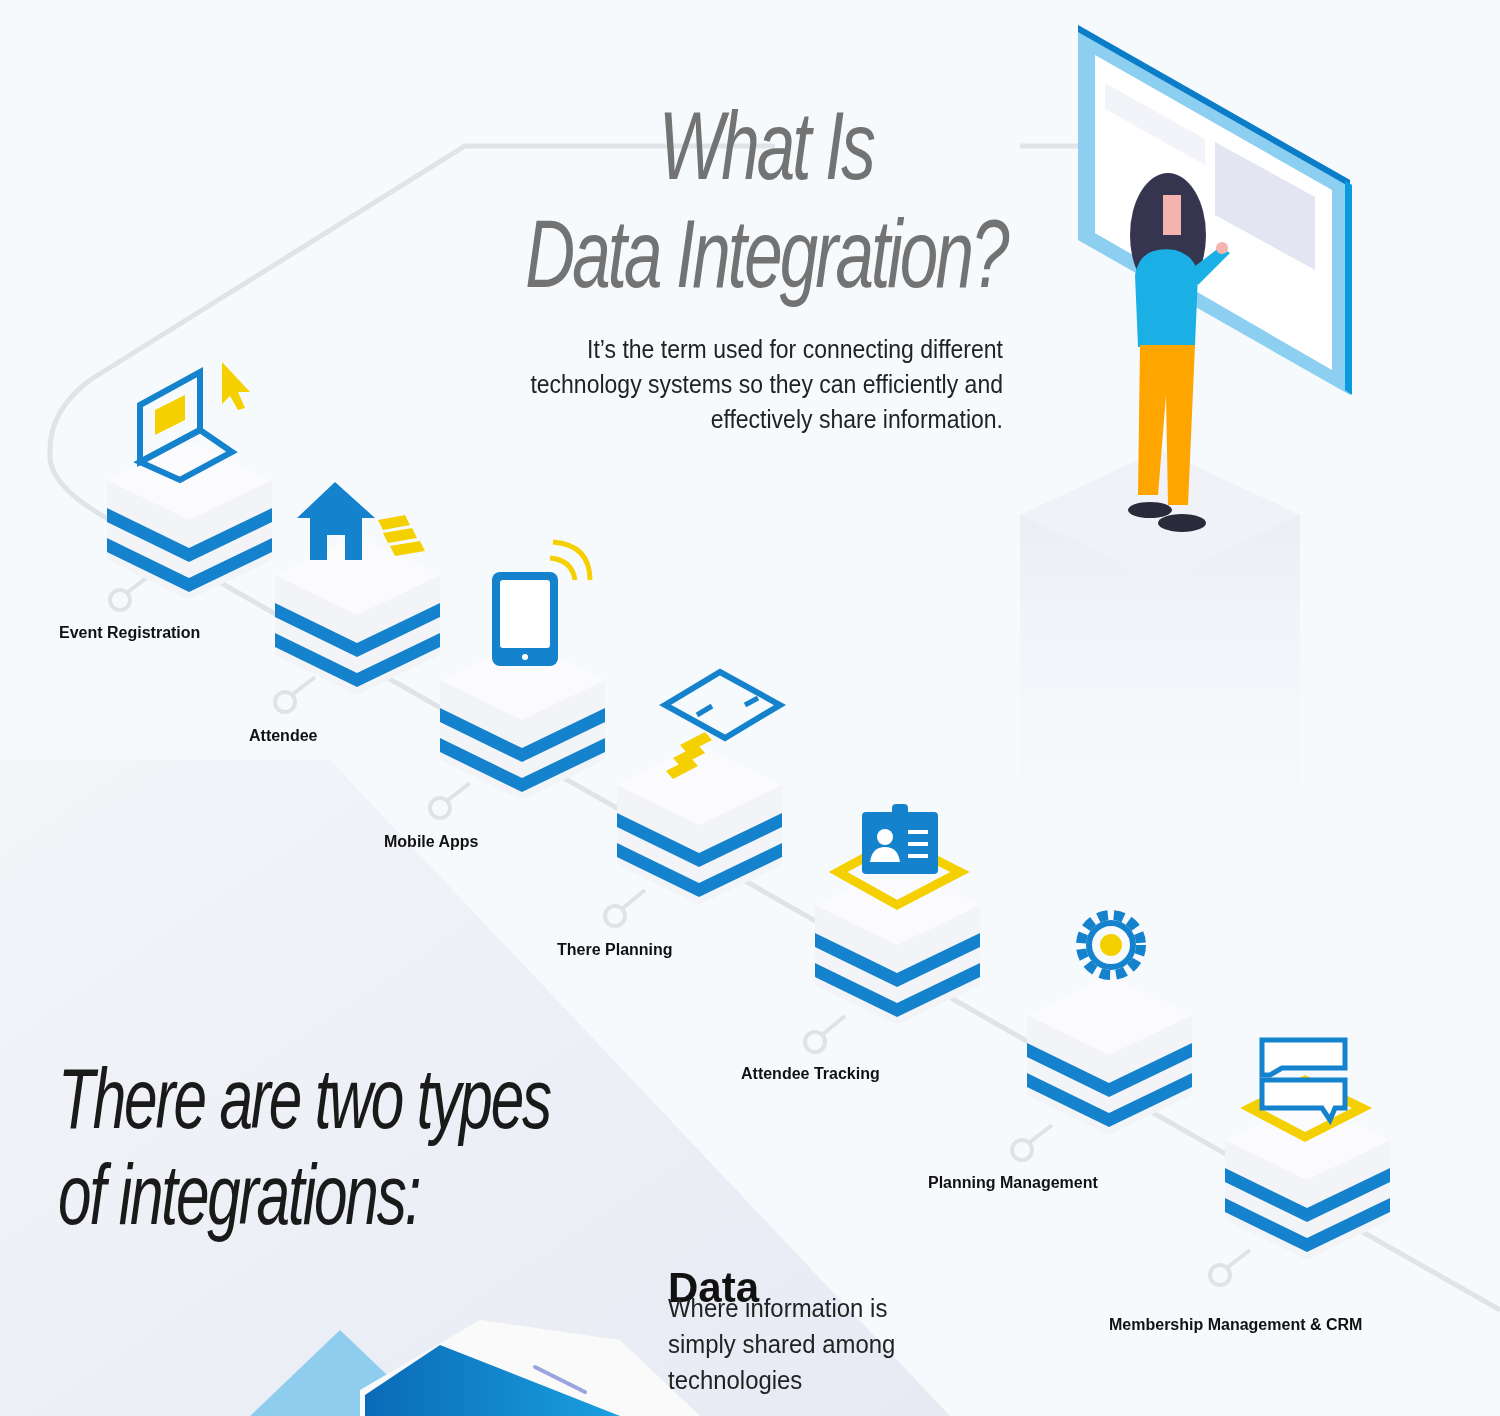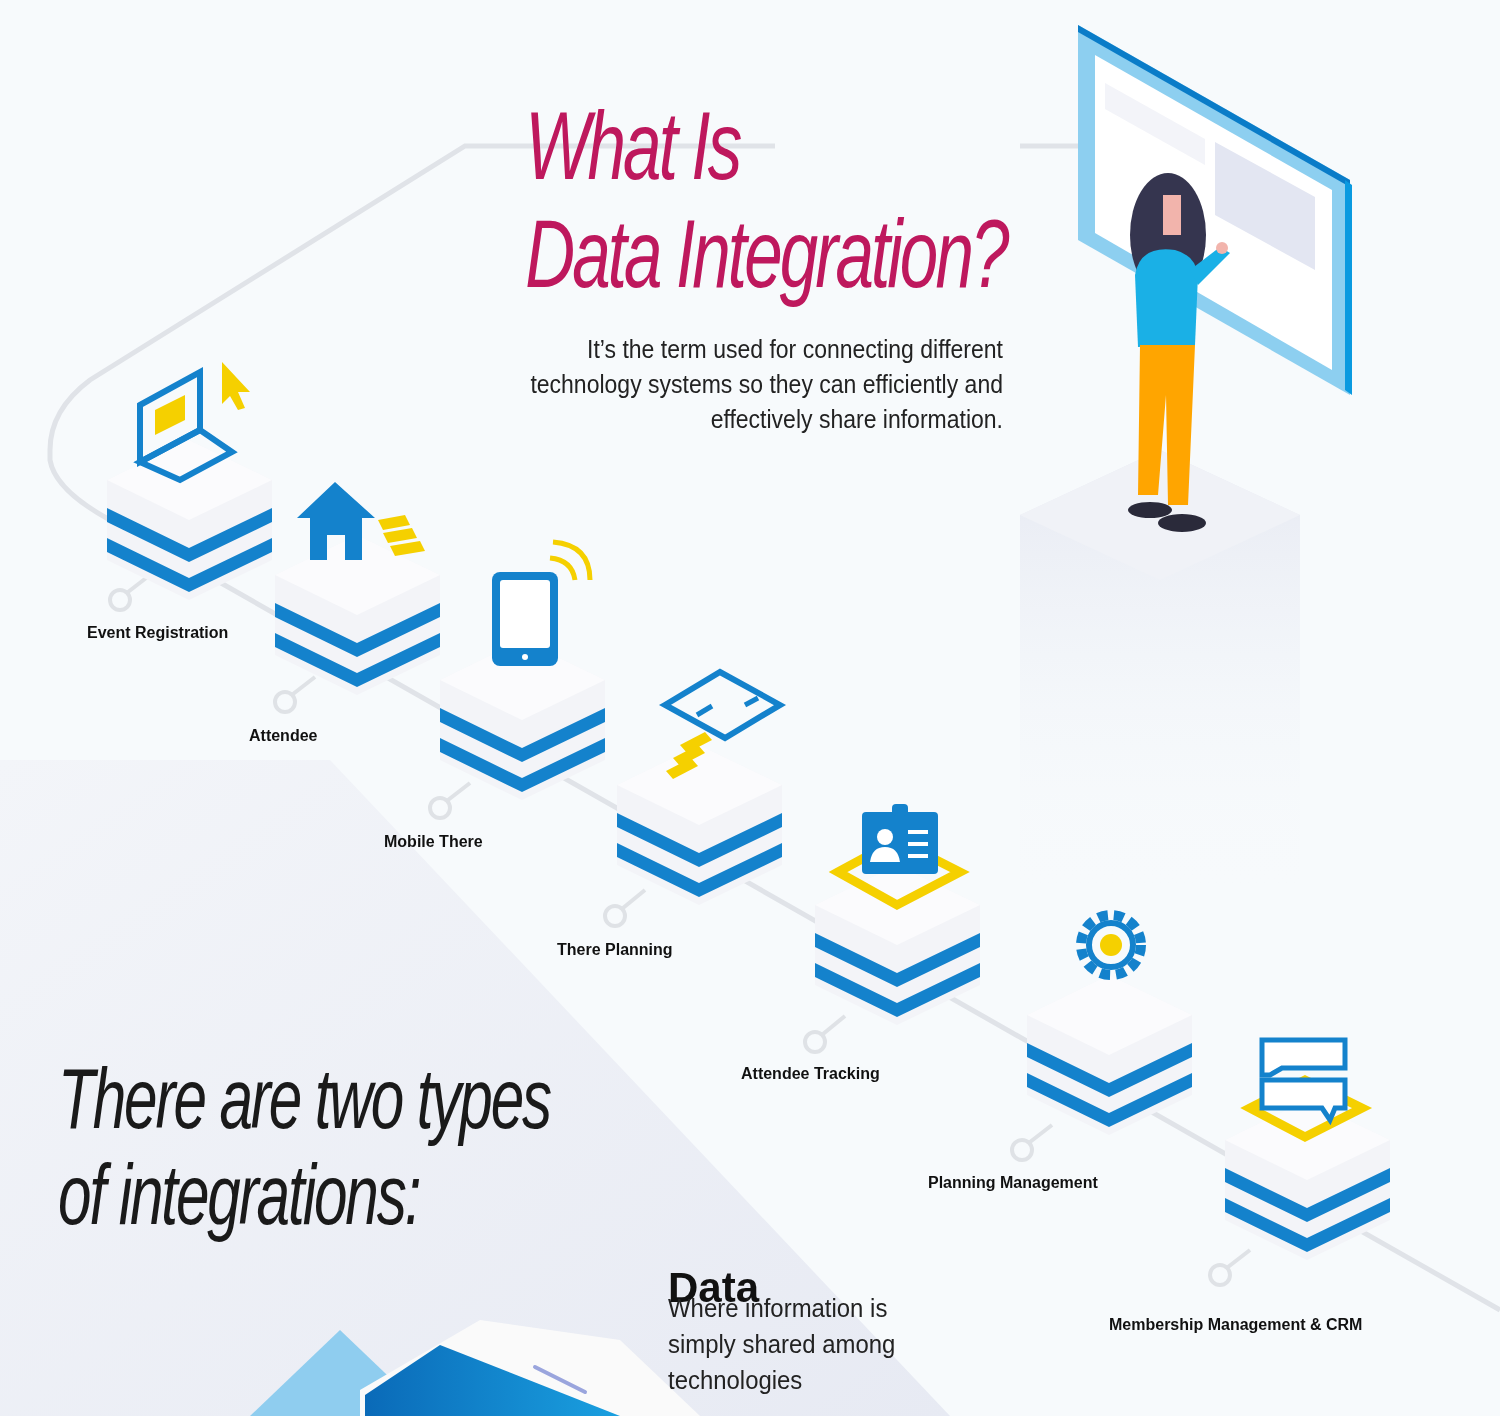--- a/index.html
+++ b/index.html
@@ -1,19 +1,19 @@
 <!DOCTYPE html>
 <html><head>
 <meta charset="utf-8">
 <style>
   html,body{margin:0;padding:0;}
   body{width:1500px;height:1416px;position:relative;overflow:hidden;background:#f7fafc;font-family:"Liberation Sans",sans-serif;}
   .bg-lower{position:absolute;left:0;top:0;width:1500px;height:1416px;}
   .abs{position:absolute;}
-  .title{position:absolute;right:494px;top:98px;text-align:left;font-family:"Liberation Sans Narrow","Liberation Sans",sans-serif;font-style:italic;font-weight:300;color:#be185d;line-height:1;}
+  .title{position:absolute;right:494px;top:98px;text-align:center;font-family:"Liberation Sans Narrow","Liberation Sans",sans-serif;font-style:italic;font-weight:300;color:#737373;line-height:1;}
   .title .l1{font-size:96px;letter-spacing:-4px;transform:scaleX(0.72);transform-origin:right;display:block;}
   .title .l2{font-size:96px;letter-spacing:-4px;transform:scaleX(0.72);transform-origin:right;display:block;margin-top:12px;}
   .subtitle{position:absolute;right:497px;top:332px;width:560px;text-align:right;font-size:25px;line-height:35px;color:#222;transform:scaleX(0.92);transform-origin:right;}
   .types-heading{position:absolute;left:58px;top:1050px;font-style:italic;color:#1a1a1a;font-size:86px;line-height:96px;letter-spacing:-3px;transform:scaleX(0.7);transform-origin:left;white-space:nowrap;}
   .data-title{position:absolute;left:668px;top:1232px;font-size:42px;font-weight:bold;color:#111;margin-top:32px;}
   .data-desc{position:absolute;left:668px;top:1290px;font-size:26px;line-height:36px;color:#222;width:300px;transform:scaleX(0.92);transform-origin:left;}
   .label{position:absolute;font-size:16px;font-weight:bold;color:#111;white-space:nowrap;}
 </style>
 </head>
 <body>
@@ -147,23 +147,23 @@
     <circle cx="1111" cy="945" r="22" fill="none" stroke="#1482cc" stroke-width="6"></circle>
     <circle cx="1111" cy="945" r="11" fill="#f5d000"></circle>
   </g>
   <g>
     <polygon points="1250,1108 1305,1080 1362,1108 1305,1137" fill="none" stroke="#f5d000" stroke-width="9"></polygon>
     <path d="M1262,1040 L1345,1040 L1345,1068 L1282,1068 L1270,1075 L1262,1075 Z" fill="#fff" stroke="#1482cc" stroke-width="5"></path>
     <path d="M1262,1080 L1345,1080 L1345,1108 L1335,1108 L1330,1120 L1322,1108 L1262,1108 Z" fill="#fff" stroke="#1482cc" stroke-width="5"></path>
   </g>
 </svg>
 
-<div class="label" style="left:59px;top:624px;margin-left:28px;">Event Registration</div>
+<div class="label" style="left:59px;top:624px;">Event Registration</div>
 <div class="label" style="left:249px;top:727px;">Attendee</div>
-<div class="label" style="left:384px;top:833px;">Mobile There</div>
+<div class="label" style="left:384px;top:833px;">Mobile Apps</div>
 <div class="label" style="left:557px;top:941px;">There Planning</div>
 <div class="label" style="left:741px;top:1065px;">Attendee Tracking</div>
 <div class="label" style="left:928px;top:1174px;">Planning Management</div>
 <div class="label" style="left:1109px;top:1300px;margin-top:16px;">Membership Management &amp; CRM</div>
 
 <div class="types-heading">
   <div>There are two types</div>
   <div>of integrations:</div>
 </div>
 <div class="data-title">Data</div>

